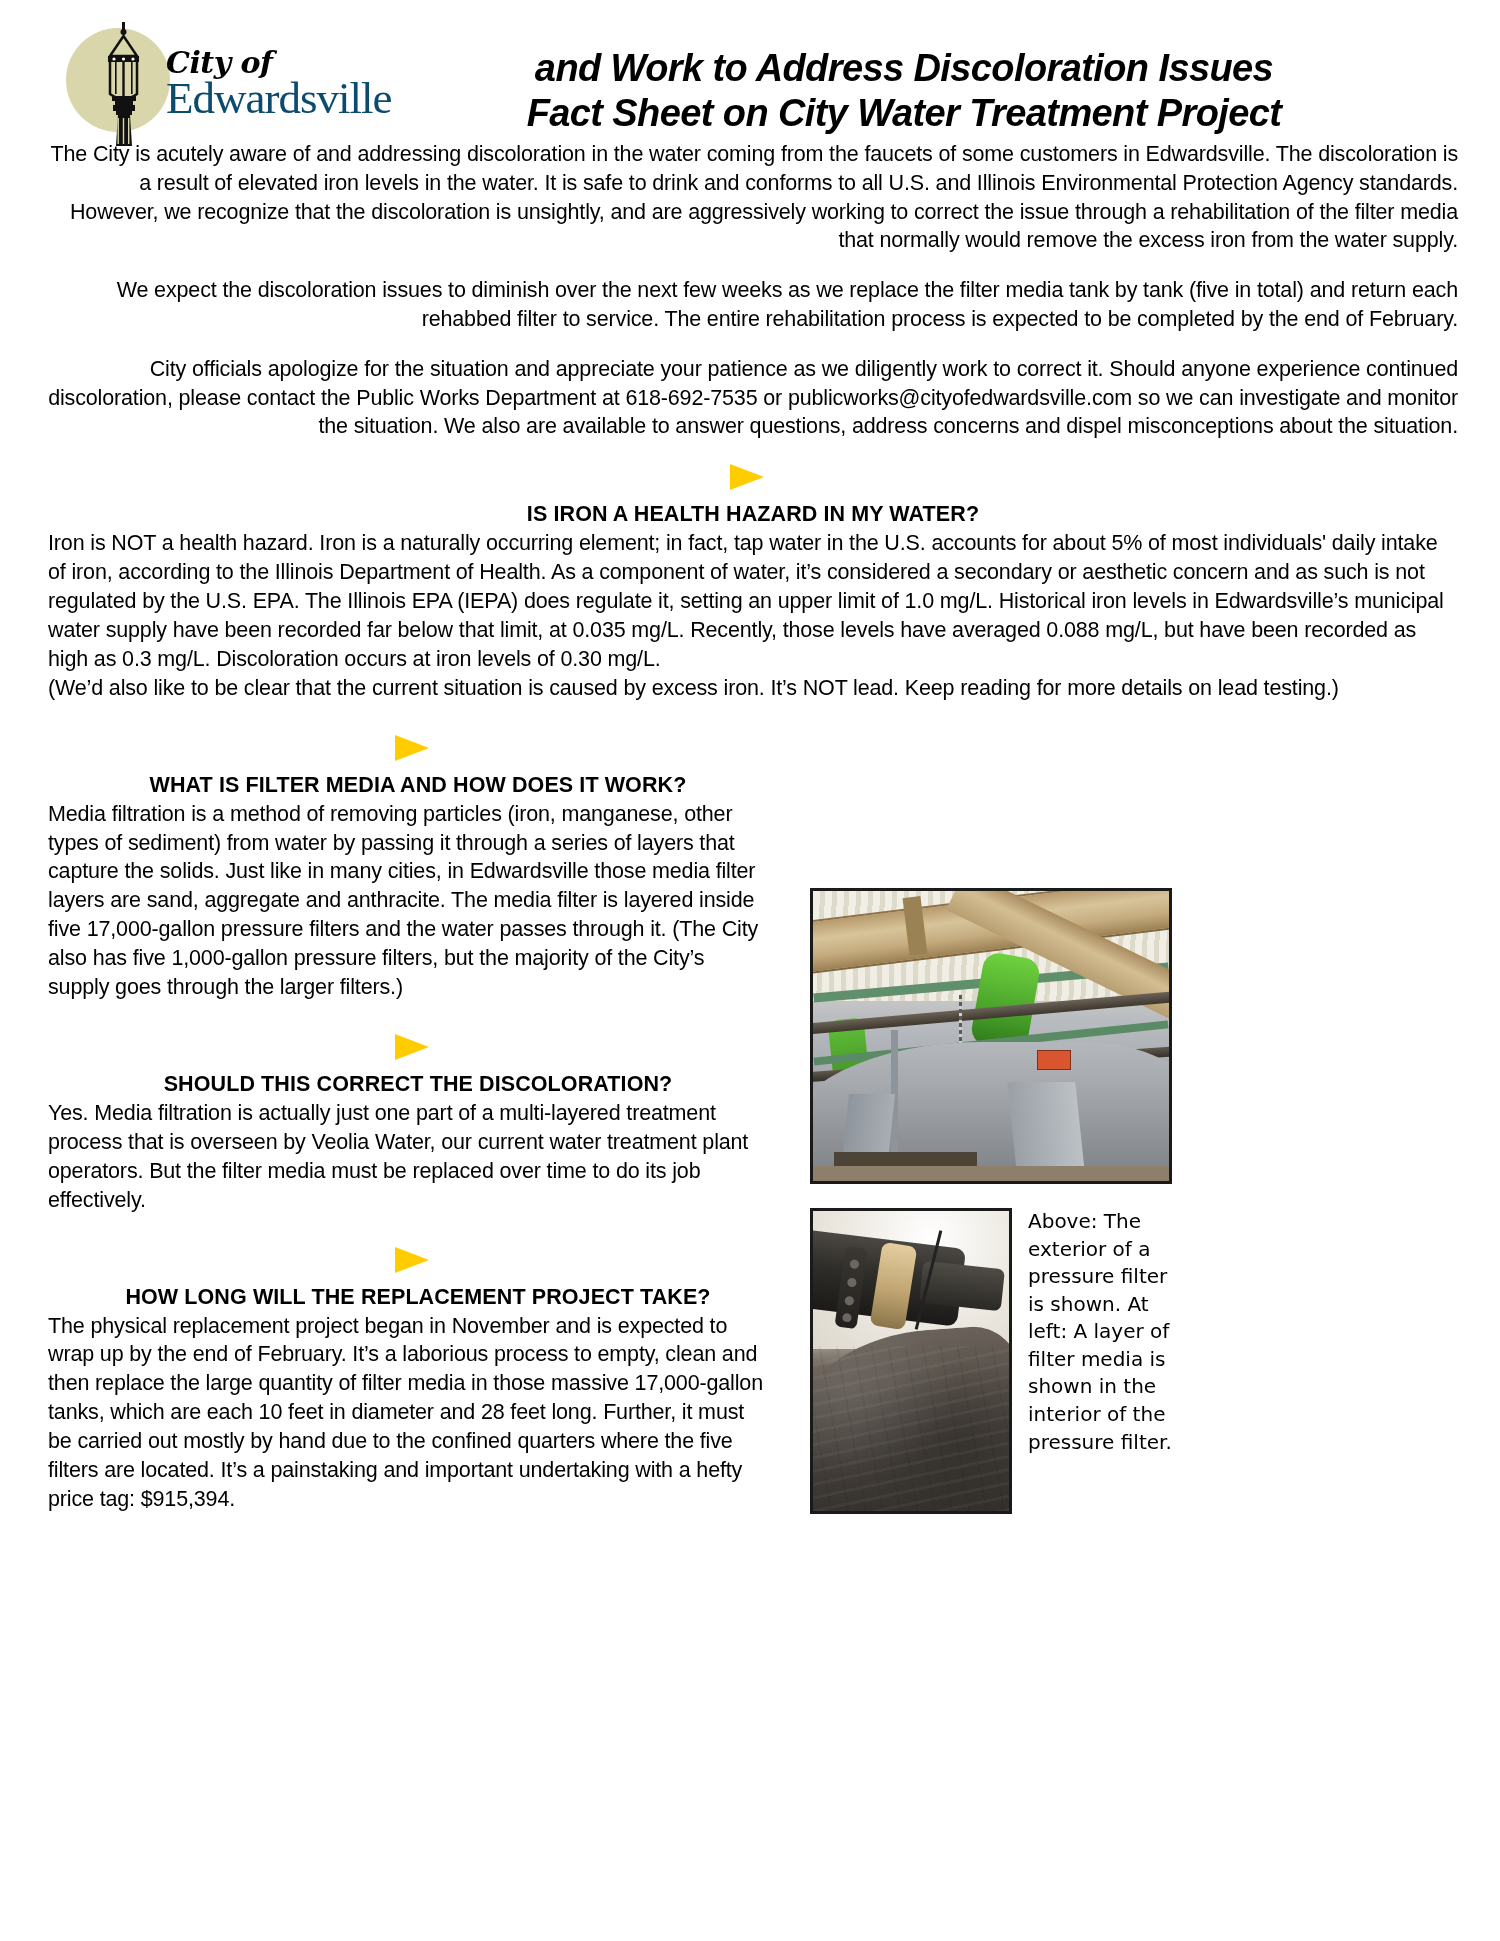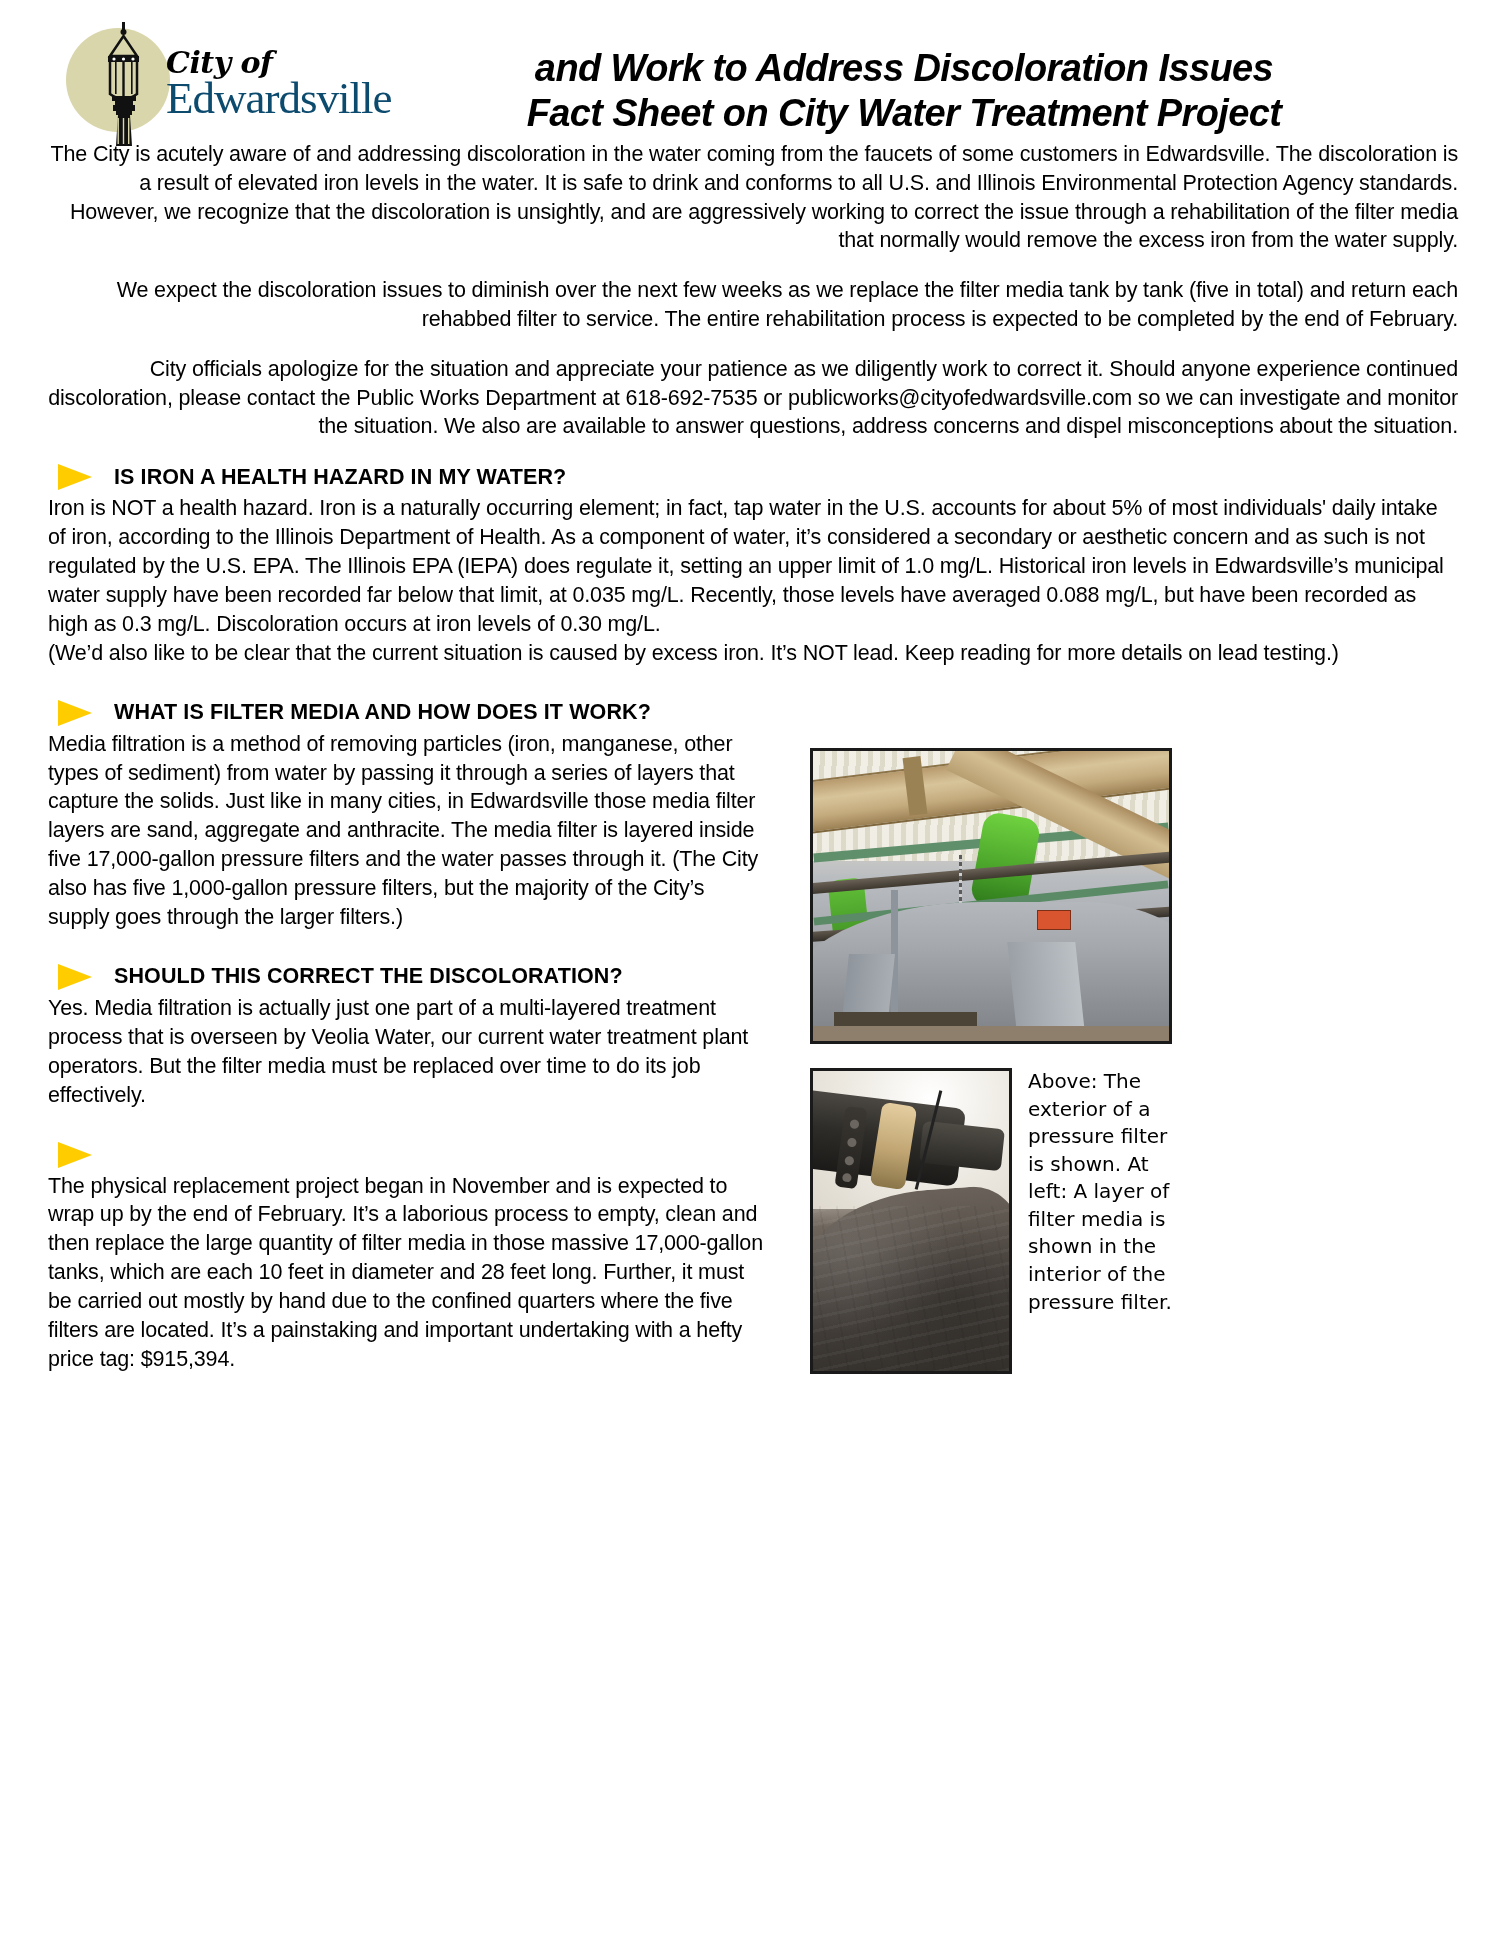--- a/index.html
+++ b/index.html
@@ -107,20 +107,21 @@
     text-align: right;
     letter-spacing: -0.15px;
   }
 
   
   .faq-head {
     display: flex;
     align-items: center;
     margin: 0 0 2px 0;
     gap: 0;
+    flex-direction: column;
   }
   .arrow {
     width: 40px;
     height: 30px;
     flex: 0 0 40px;
     margin-left: 8px;
     margin-right: 18px;
   }
   .arrow svg { display: block; }
   .faq-title {
@@ -459,20 +460,21 @@
         <p class="faq-body nowrapcol">Yes. Media filtration is actually just one part of a multi-layered treatment process that is overseen by Veolia Water, our current water treatment plant operators. But the filter media must be replaced over time to do its job effectively.</p>
 
         <div class="faq-gap"></div>
 
         <div class="faq-head">
           <span class="arrow">
             <svg width="40" height="30" viewBox="0 0 40 30">
                 <polygon points="2,2 36,15 2,28" fill="#FFCC00"></polygon>
               </svg>
           </span>
+          <span class="faq-title">HOW LONG WILL THE REPLACEMENT PROJECT TAKE?</span>
         </div>
         <p class="faq-body nowrapcol">The physical replacement project began in November and is expected to wrap up by the end of February. It’s a laborious process to empty, clean and then replace the large quantity of filter media in those massive 17,000-gallon tanks, which are each 10 feet in diameter and 28 feet long. Further, it must be carried out mostly by hand due to the confined quarters where the five filters are located. It’s a painstaking and important undertaking with a hefty price tag: $915,394.</p>
 
       </div>
 
       <div class="col-right">
 
         <div class="photo photo-top" aria-label="Exterior of a pressure filter with overhead piping and green valves">
           <div class="p1-bg"></div>
           <div class="p1-ceiling"></div>

